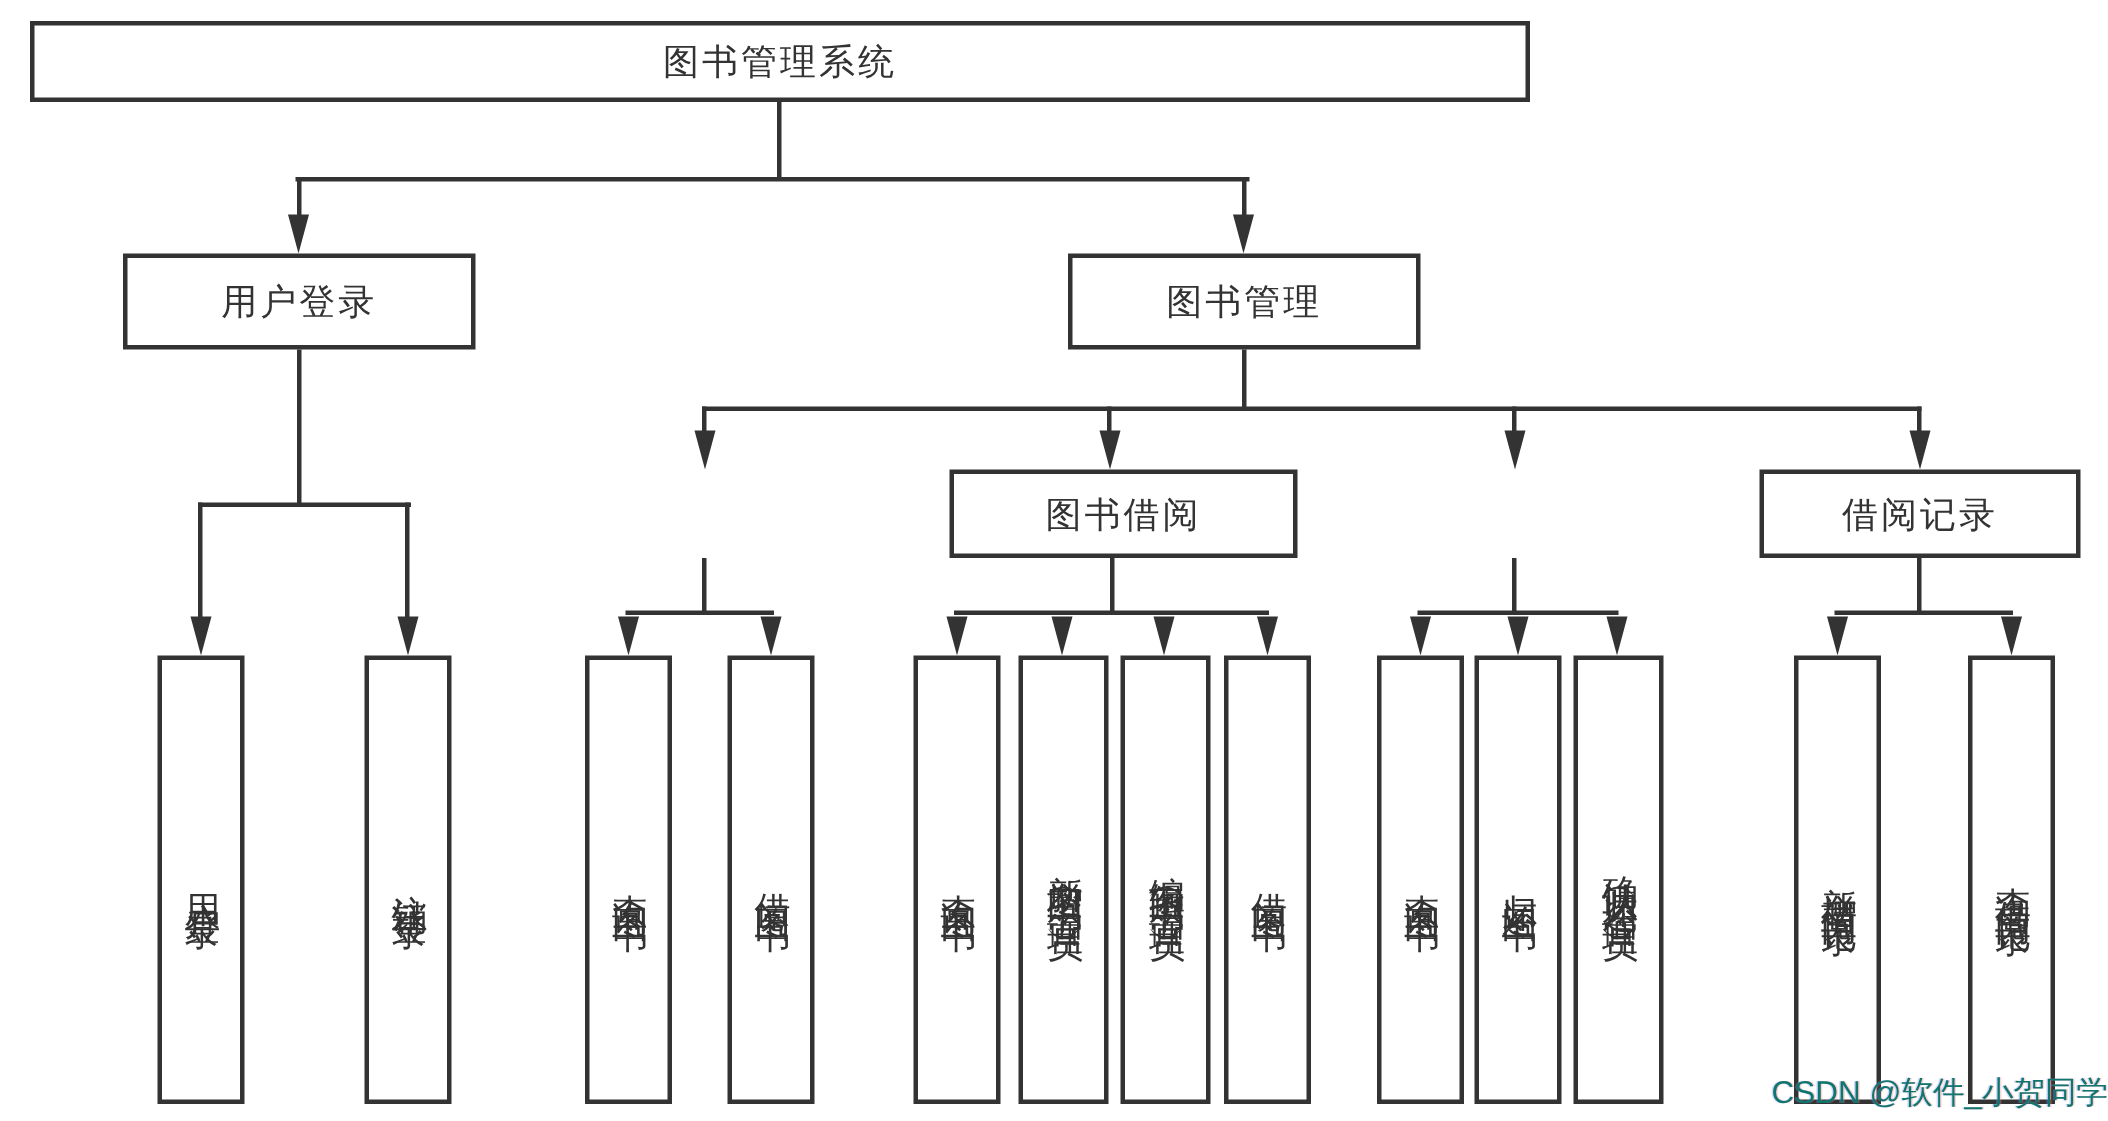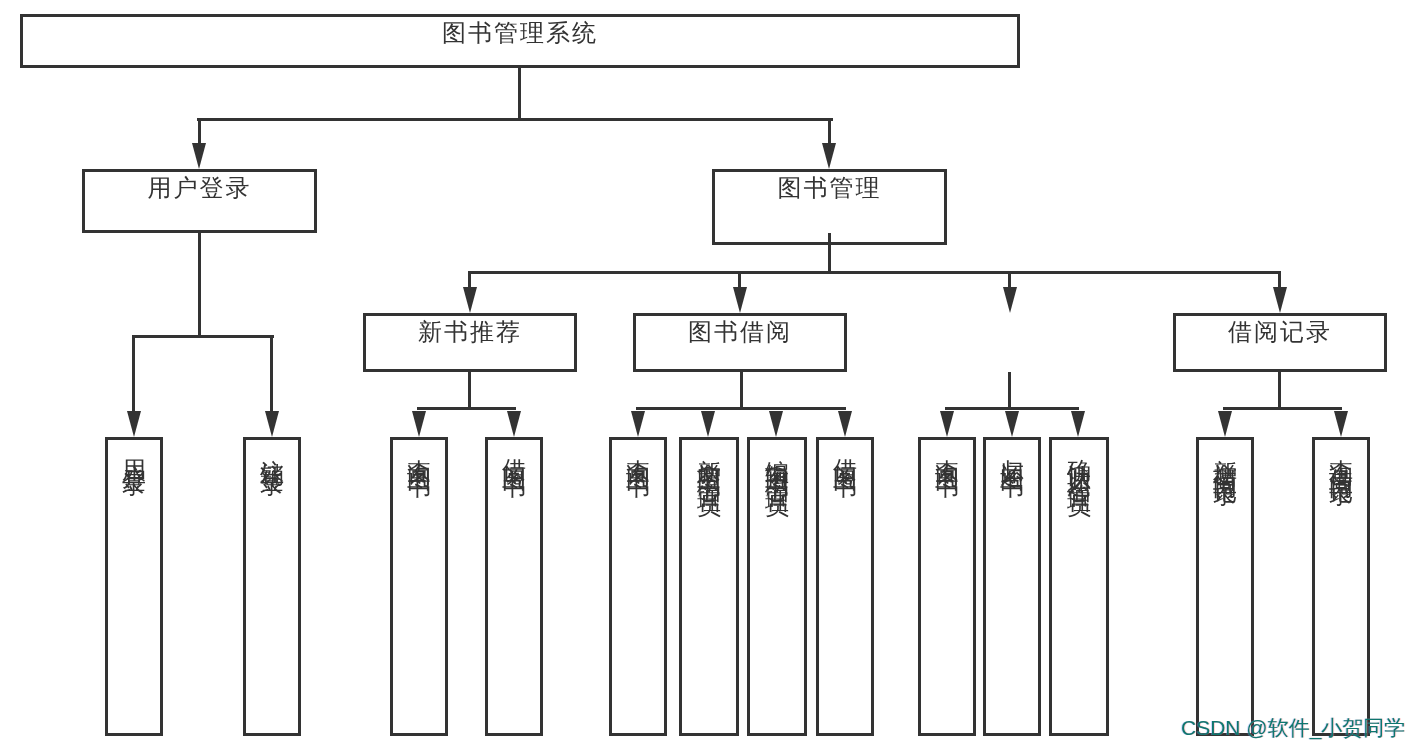--- a/index.html
+++ b/index.html
@@ -14,21 +14,21 @@
     height: 747px;
     background: #ffffff;
     overflow: hidden;
   }
   .box {
     position: absolute;
     box-sizing: border-box;
     background: #ffffff;
     border: 3px solid #333333;
     display: flex;
-    align-items: flex-start;
+    align-items: center;
     justify-content: center;
     color: #333333;
   }
   .hlabel {
     font-size: 24px;
     letter-spacing: 2px;
     white-space: nowrap;
     color: #333333;
   }
   .vlabel {
@@ -79,21 +79,21 @@
   <div class="vline" style="left:518px; top:68px; height:52px;"></div>
   <div class="hline" style="left:197px; top:118px; width:636px;"></div>
   <div class="vline" style="left:198px; top:118px; height:28px;"></div>
   <div class="vline" style="left:828px; top:118px; height:28px;"></div>
   <div class="arrow" style="left:192px; top:143px;"></div>
   <div class="arrow" style="left:822px; top:143px;"></div>
 
   <div class="box" style="left:82px; top:169px; width:235px; height:64px;">
     <span class="hlabel">用户登录</span>
   </div>
-  <div class="box" style="left:712px; top:169px; width:235px; height:76px;">
+  <div class="box" style="left:712px; top:169px; width:235px; height:64px;">
     <span class="hlabel">图书管理</span>
   </div>
 
   <div class="vline" style="left:198px; top:233px; height:104px;"></div>
   <div class="hline" style="left:132px; top:335px; width:142px;"></div>
   <div class="vline" style="left:132px; top:335px; height:78px;"></div>
   <div class="vline" style="left:270px; top:335px; height:78px;"></div>
   <div class="arrow" style="left:127px; top:411px;"></div>
   <div class="arrow" style="left:265px; top:411px;"></div>
 
@@ -101,24 +101,21 @@
   <div class="hline" style="left:468px; top:271px; width:813px;"></div>
   <div class="vline" style="left:468px; top:271px; height:21px;"></div>
   <div class="vline" style="left:738px; top:271px; height:21px;"></div>
   <div class="vline" style="left:1008px; top:271px; height:21px;"></div>
   <div class="vline" style="left:1278px; top:271px; height:21px;"></div>
   <div class="arrow" style="left:463px; top:287px;"></div>
   <div class="arrow" style="left:733px; top:287px;"></div>
   <div class="arrow" style="left:1003px; top:287px;"></div>
   <div class="arrow" style="left:1273px; top:287px;"></div>
 
-  <div class="box" style="left:363px; top:313px; width:214px; height:59px;">
-    <span class="hlabel">新书推荐</span>
-  </div>
-  <div class="box" style="left:633px; top:313px; width:214px; height:59px;">
+  <div class="box" style="left:633px; top:313px; width:232px; height:59px;">
     <span class="hlabel">图书借阅</span>
   </div>
   <div class="box" style="left:1173px; top:313px; width:214px; height:59px;">
     <span class="hlabel">借阅记录</span>
   </div>
 
   <div class="vline" style="left:468px; top:372px; height:38px;"></div>
   <div class="hline" style="left:417px; top:407px; width:99px;"></div>
   <div class="arrow" style="left:412px; top:411px;"></div>
   <div class="arrow" style="left:507px; top:411px;"></div>

